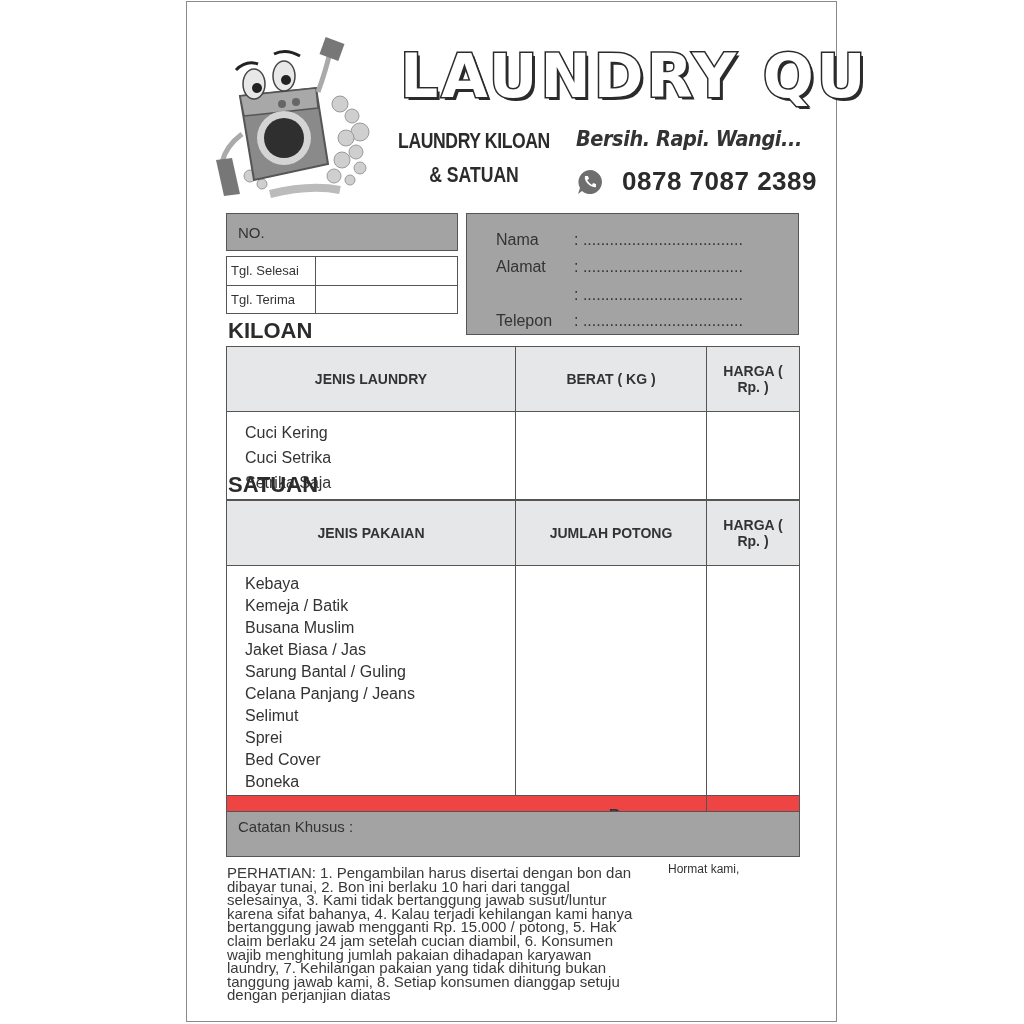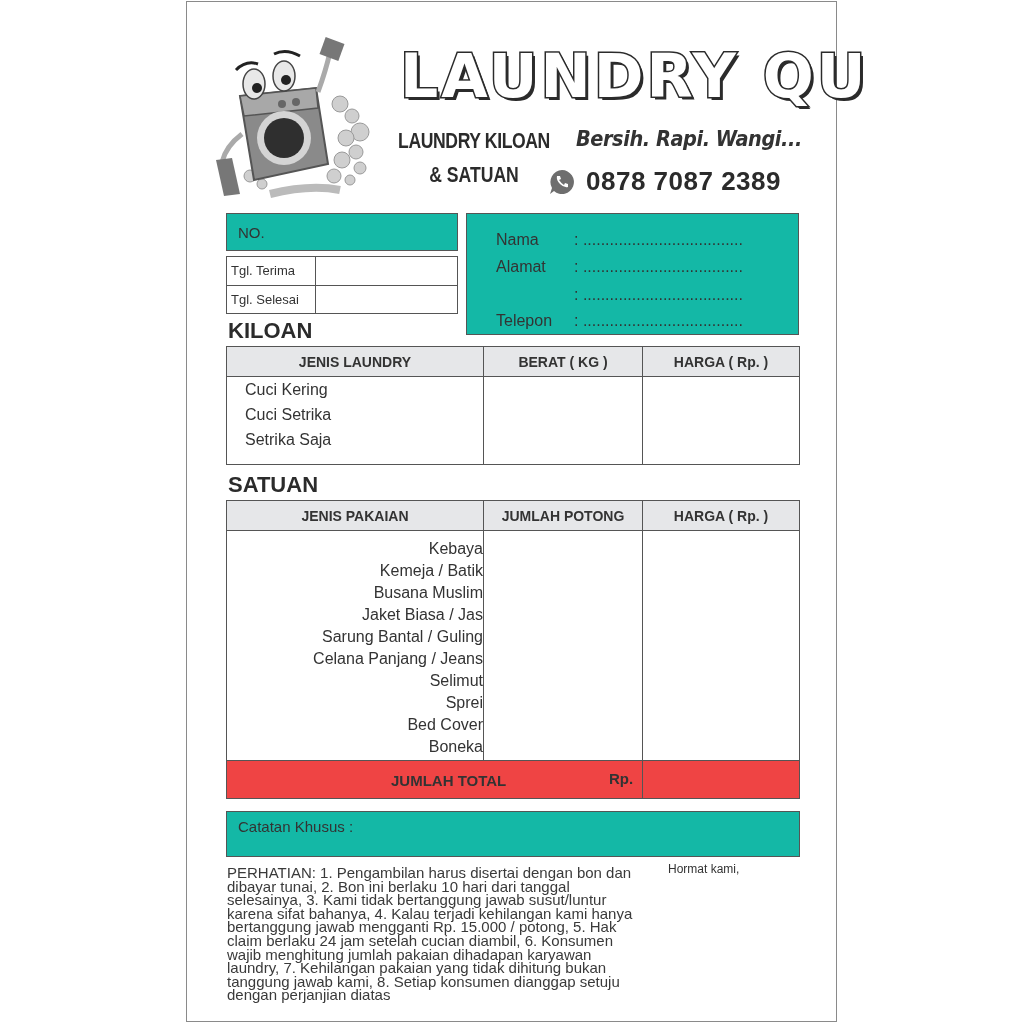--- a/index.html
+++ b/index.html
@@ -6,46 +6,46 @@
   body { width: 1024px; height: 1024px; background: #ffffff; position: relative; overflow: hidden; font-family: "Liberation Sans", sans-serif; color: #2a2a2a; }
   .sheet { position: absolute; left: 186px; top: 1px; width: 651px; height: 1021px; border: 1px solid #8a8a8a; background: #ffffff; box-sizing: border-box; }
   .abs { position: absolute; }
 
   
   .mascot { left: 210px; top: 34px; width: 172px; height: 172px; }
   .brand { left: 400px; top: 46px; font-family: "DejaVu Sans", sans-serif; font-weight: bold; font-size: 60px; letter-spacing: 3px; color: #ffffff; -webkit-text-stroke: 3px #2b2b2b; paint-order: stroke fill; text-shadow: 3px 3px 0 #2b2b2b; line-height: 1; }
   .sub1 { left: 394px; top: 128px; width: 160px; text-align: center; font-family: "Liberation Sans", sans-serif; font-weight: bold; font-size: 22px; color: #2b2b2b; transform: scaleX(0.8); transform-origin: left top; width: 200px; line-height: 26px; letter-spacing: -0.5px; }
   .sub2 { left: 394px; top: 162px; width: 200px; text-align: center; font-weight: bold; font-size: 22px; color: #2b2b2b; transform: scaleX(0.8); transform-origin: left top; line-height: 26px; }
   .tagline { left: 576px; top: 126px; font-family: "DejaVu Sans", sans-serif; font-style: italic; font-weight: bold; font-size: 22px; color: #333; letter-spacing: -0.5px; transform: scaleX(0.88); transform-origin: left top; }
-  .phone-wrap { left: 548px; top: 166px; display: flex; align-items: center; gap: 10px; }
+  .phone-wrap { left: 576px; top: 166px; display: flex; align-items: center; gap: 18px; }
   .wa-icon { width: 28px; height: 28px; }
   .phone { font-family: "Liberation Sans", sans-serif; font-weight: bold; font-size: 26px; color: #2b2b2b; letter-spacing: 0.5px; }
 
   
-  .box { border: 1.5px solid #555; box-sizing: border-box; background: #14b8a6; }
+  .box { border: 1.5px solid #555; box-sizing: border-box; background: #a3a3a3; }
   .no-box { left: 226px; top: 213px; width: 232px; height: 38px; }
   .no-label { position: absolute; left: 11px; top: 10px; font-size: 15px; color: #333; }
   .date-table { left: 226px; top: 256px; width: 232px; height: 58px; border-collapse: collapse; }
   .date-table td { border: 1.5px solid #555; height: 27px; padding: 0 4px; font-size: 13px; color: #333; }
   .date-table td.lbl { width: 80px; white-space: nowrap; }
   .cust-box { left: 466px; top: 213px; width: 333px; height: 122px; }
   .cust-row { position: absolute; left: 13px; font-size: 16px; color: #333; display: flex; }
   .cust-row .k { width: 78px; margin-left: 16px; }
   .cust-row .v { letter-spacing: 0px; }
 
   .section { font-weight: bold; font-size: 22px; color: #2b2b2b; }
   .kiloan-title { left: 228px; top: 318px; }
   .satuan-title { left: 228px; top: 472px; }
 
   table.grid { border-collapse: collapse; position: absolute; }
-  table.grid th { background: #e6e7e9; border: 1.5px solid #555; font-size: 14px; font-weight: bold; color: #333; height: 29px; padding: 0; }
+  table.grid th { background: #e6e7e9; border: 1.5px solid #555; font-size: 14px; font-weight: bold; color: #333; height: 29px; padding: 16px; }
   table.grid td { border: 1.5px solid #555; vertical-align: top; padding: 0; }
   .items { padding: 8px 0 0 18px; font-size: 16px; color: #333; }
   .kiloan-items div { height: 25px; line-height: 25px; }
-  .satuan-items div { height: 22px; line-height: 22px; text-align: right; }
+  .satuan-items div { height: 22px; line-height: 22px; }
 
   .kiloan-table { left: 226px; top: 346px; width: 574px; }
   .satuan-table { left: 226px; top: 500px; width: 574px; }
   .total-row td { background: #ef4444; height: 37px; vertical-align: middle !important; }
   .total-label { font-weight: bold; font-size: 15px; color: #333; position: relative; }
 
   .notes-box { left: 226px; top: 811px; width: 574px; height: 46px; }
   .notes-label { position: absolute; left: 11px; top: 6px; font-size: 15px; color: #333; }
 
   .terms { left: 227px; top: 866px; width: 420px; font-size: 15px; line-height: 13.6px; color: #3a3a3a; }
@@ -100,25 +100,25 @@
   </svg>
   <span class="phone">0878 7087 2389</span>
 </div>
 
 <div class="abs box no-box">
   <span class="no-label">NO.</span>
 </div>
 <table class="abs date-table">
   <tbody>
       <tr>
+    <td class="lbl">Tgl. Selesai</td>
+    <td></td>
+  </tr>
+  <tr>
     <td class="lbl">Tgl. Terima</td>
-    <td></td>
-  </tr>
-  <tr>
-    <td class="lbl">Tgl. Selesai</td>
     <td></td>
   </tr>
 </tbody>
   </table>
 
 <div class="abs box cust-box">
   <div class="cust-row" style="top:17px;">
     <span class="k">Nama</span>
     <span class="v">: ....................................</span>
   </div>
@@ -139,21 +139,21 @@
 <div class="abs section kiloan-title">KILOAN</div>
 <table class="grid kiloan-table">
   <tbody>
       <tr>
     <th style="width:256px;">JENIS LAUNDRY</th>
     <th style="width:158px;">BERAT ( KG )</th>
     <th>HARGA ( Rp. )</th>
   </tr>
   <tr style="height:88px;">
     <td>
-      <div class="items kiloan-items" style="padding-top:0;">
+      <div class="items kiloan-items" style="padding-top:8px;">
         <div>Cuci Kering</div>
         <div>Cuci Setrika</div>
         <div>Setrika Saja</div>
       </div>
     </td>
     <td></td>
     <td></td>
   </tr>
 </tbody>
   </table>

